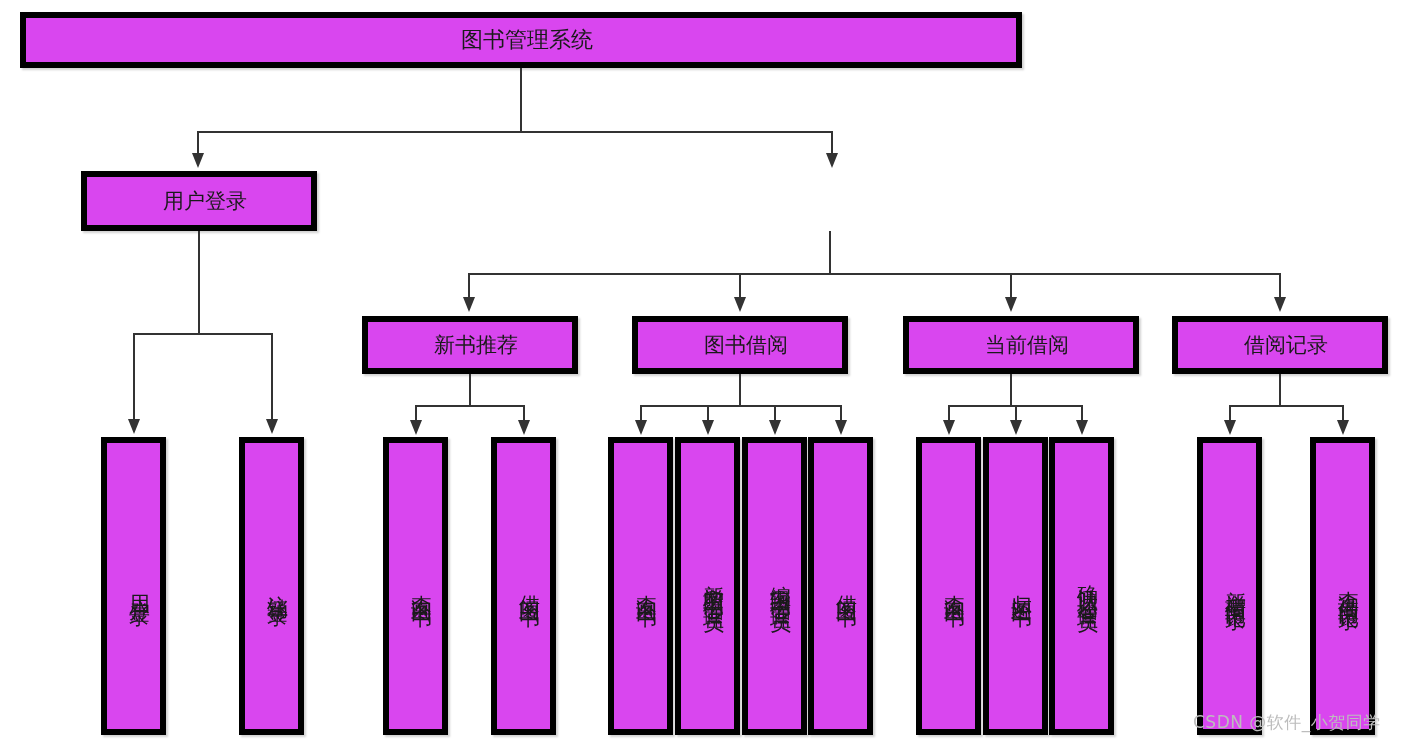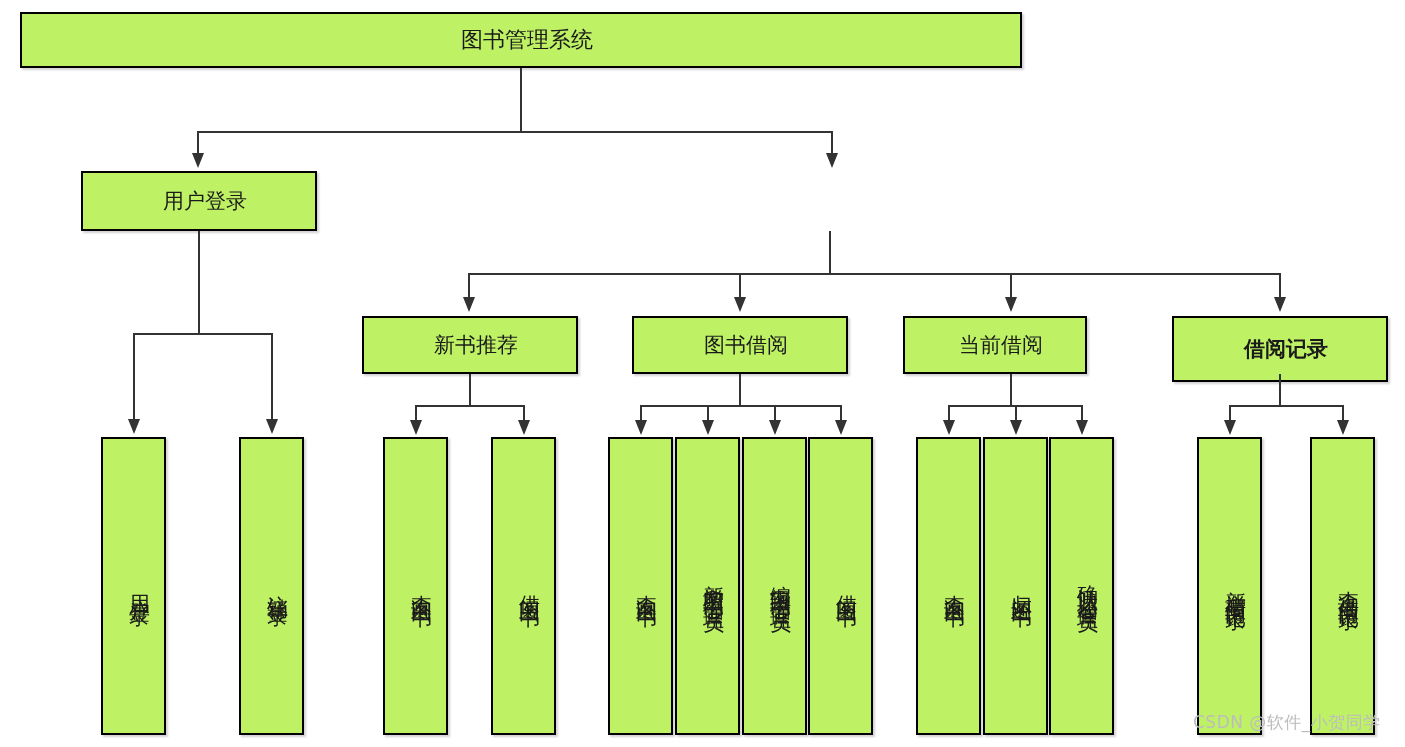--- a/index.html
+++ b/index.html
@@ -16,22 +16,22 @@
     width: 1405px;
     height: 747px;
     background: #ffffff;
     overflow: hidden;
   }
 
   
   .node {
     position: absolute;
     box-sizing: border-box;
-    background: #bef264;
-    border: 2px solid #000000;
+    background: #d946ef;
+    border: 6px solid #000000;
     box-shadow: 2px 2px 2px rgba(0,0,0,0.18);
     display: flex;
     align-items: center;
     justify-content: center;
     color: #1a1a1a;
     padding-left: 12px;
   }
   .node .label {
     display: block;
     text-align: center;
@@ -128,24 +128,24 @@
   <div class="arrow" style="left:1005px; top:297px;"></div>
   <div class="edge v" style="left:1279px; top:273px; width:2px; height:26px;"></div>
   <div class="arrow" style="left:1274px; top:297px;"></div>
 
   <div class="node horiz" style="left:632px; top:316px; width:216px; height:58px;">
     <span class="label">图书借阅</span>
   </div>
   <div class="node horiz" style="left:362px; top:316px; width:216px; height:58px;">
     <span class="label">新书推荐</span>
   </div>
-  <div class="node horiz" style="left:903px; top:316px; width:184px; height:58px;">
+  <div class="node horiz" style="left:903px; top:316px; width:236px; height:58px;">
     <span class="label">当前借阅</span>
   </div>
-  <div class="node horiz" style="left:1172px; top:316px; width:216px; height:66px;font-weight:bold;">
+  <div class="node horiz" style="left:1172px; top:316px; width:216px; height:58px;">
     <span class="label">借阅记录</span>
   </div>
 
   <div class="edge v" style="left:469px; top:374px; width:2px; height:31px;"></div>
   <div class="edge h" style="left:415px; top:405px; width:110px; height:2px;"></div>
   <div class="edge v" style="left:415px; top:405px; width:2px; height:17px;"></div>
   <div class="arrow" style="left:410px; top:420px;"></div>
   <div class="edge v" style="left:523px; top:405px; width:2px; height:17px;"></div>
   <div class="arrow" style="left:518px; top:420px;"></div>
 

